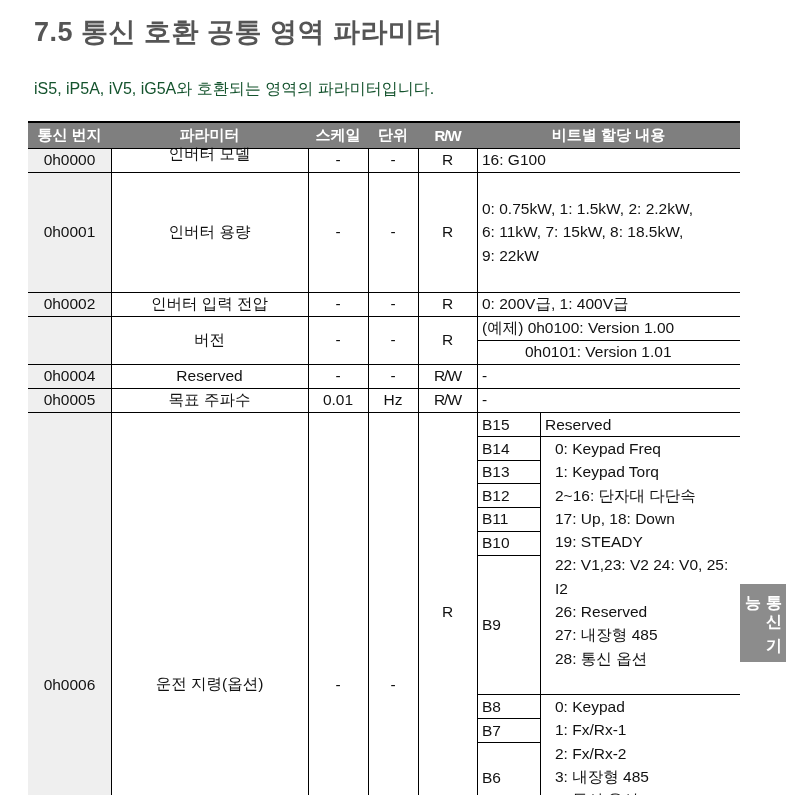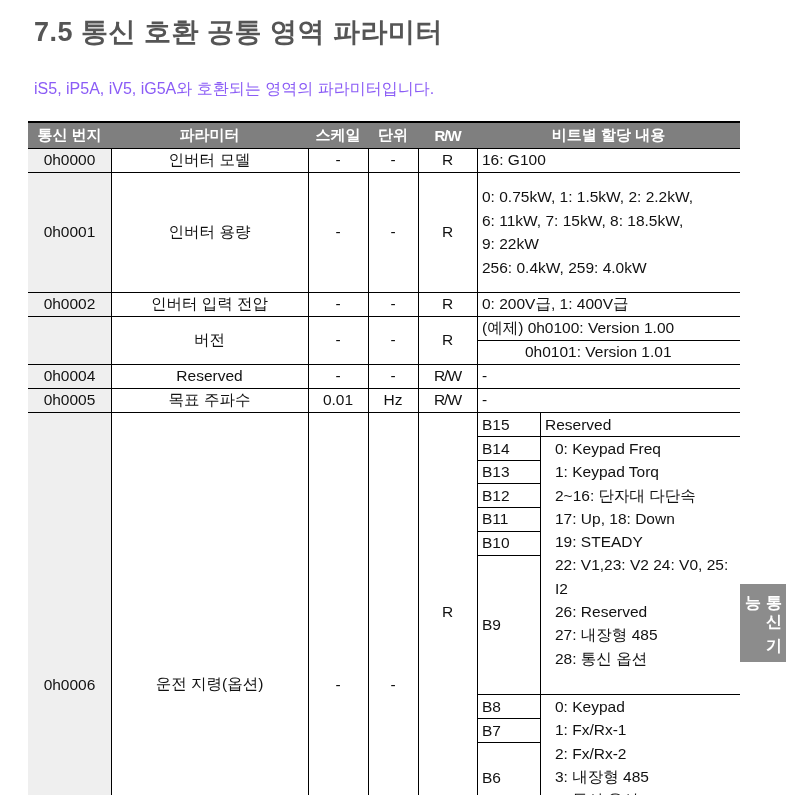--- a/index.html
+++ b/index.html
@@ -1,20 +1,20 @@
 <!DOCTYPE html>
 <html><head>
 <meta charset="utf-8">
 <style>
   html, body { margin: 0; padding: 0; background: #ffffff; }
   body { width: 786px; height: 795px; position: relative; overflow: hidden;
          font-family: "Liberation Sans", "DejaVu Sans", sans-serif; color: #111; }
   .title { position: absolute; left: 34px; top: 14px; font-size: 27px; font-weight: bold;
            color: #555555; letter-spacing: 0.5px; white-space: nowrap; }
-  .subtitle { position: absolute; left: 34px; top: 79px; font-size: 16px; color: #8b5cf6; white-space: nowrap; }
+  .subtitle { position: absolute; left: 34px; top: 79px; font-size: 16px; color: #14532d; white-space: nowrap; }
   .side-tab { position: absolute; left: 740px; top: 584px; width: 46px; height: 78px; background: #8c8c8c;
               display: flex; align-items: center; justify-content: center; }
   .side-tab span { writing-mode: vertical-rl; color: #ffffff; font-weight: bold; font-size: 16px; letter-spacing: 2px; }
 
   .grid { position: absolute; left: 28px; top: 122px; width: 712px; height: 673px; }
   .cell { position: absolute; box-sizing: border-box; display: flex; align-items: center;
           justify-content: center; font-size: 15.5px; white-space: nowrap; }
   .hdr { background: #7f7f7f; color: #ffffff; font-weight: bold; font-size: 15px; }
   .addr { background: #efefef; }
   .left { justify-content: flex-start; padding-left: 5px; }
@@ -35,36 +35,35 @@
   <div class="cell hdr" style="left:0;top:0;width:83px;height:26px">통신 번지</div>
   <div class="cell hdr" style="left:83px;top:0;width:197px;height:26px">파라미터</div>
   <div class="cell hdr" style="left:280px;top:0;width:60px;height:26px">스케일</div>
   <div class="cell hdr" style="left:340px;top:0;width:50px;height:26px">단위</div>
   <div class="cell hdr" style="left:390px;top:0;width:59px;height:26px;letter-spacing:-1px">R/W</div>
   <div class="cell hdr" style="left:449px;top:0;width:263px;height:26px">비트별 할당 내용</div>
 
   <div class="cell addr" style="left:0;top:26px;width:83px;height:647px"></div>
 
   <div class="cell" style="left:0;top:26px;width:83px;height:24px">0h0000</div>
-  <div class="cell" style="left:83px;top:26px;width:197px;height:24px">인버터 모델</div>
+  <div class="cell" style="left:83px;top:20px;width:197px;height:24px">인버터 모델</div>
   <div class="cell" style="left:280px;top:26px;width:60px;height:24px">-</div>
   <div class="cell" style="left:340px;top:26px;width:50px;height:24px">-</div>
   <div class="cell" style="left:390px;top:26px;width:59px;height:24px">R</div>
   <div class="cell left" style="left:449px;top:26px;width:263px;height:24px">16: G100</div>
 
   <div class="cell" style="left:0;top:50px;width:83px;height:120px">0h0001</div>
   <div class="cell" style="left:83px;top:50px;width:197px;height:120px">인버터 용량</div>
   <div class="cell" style="left:280px;top:50px;width:60px;height:120px">-</div>
   <div class="cell" style="left:340px;top:50px;width:50px;height:120px">-</div>
   <div class="cell" style="left:390px;top:50px;width:59px;height:120px">R</div>
   <div class="cell multi" style="left:449px;top:50px;width:263px;height:120px">
     <div>0: 0.75kW, 1: 1.5kW, 2: 2.2kW,</div>
     <div>6: 11kW, 7: 15kW, 8: 18.5kW,</div>
     <div>9: 22kW</div>
-    <div>256: 0.4kW, 259: 4.0kW</div>
   </div>
 
   <div class="cell" style="left:0;top:170px;width:83px;height:24px">0h0002</div>
   <div class="cell" style="left:83px;top:170px;width:197px;height:24px">인버터 입력 전압</div>
   <div class="cell" style="left:280px;top:170px;width:60px;height:24px">-</div>
   <div class="cell" style="left:340px;top:170px;width:50px;height:24px">-</div>
   <div class="cell" style="left:390px;top:170px;width:59px;height:24px">R</div>
   <div class="cell left" style="left:449px;top:170px;width:263px;height:24px">0: 200V급, 1: 400V급</div>
 
   <div class="cell" style="left:83px;top:194px;width:197px;height:48px">버전</div>

